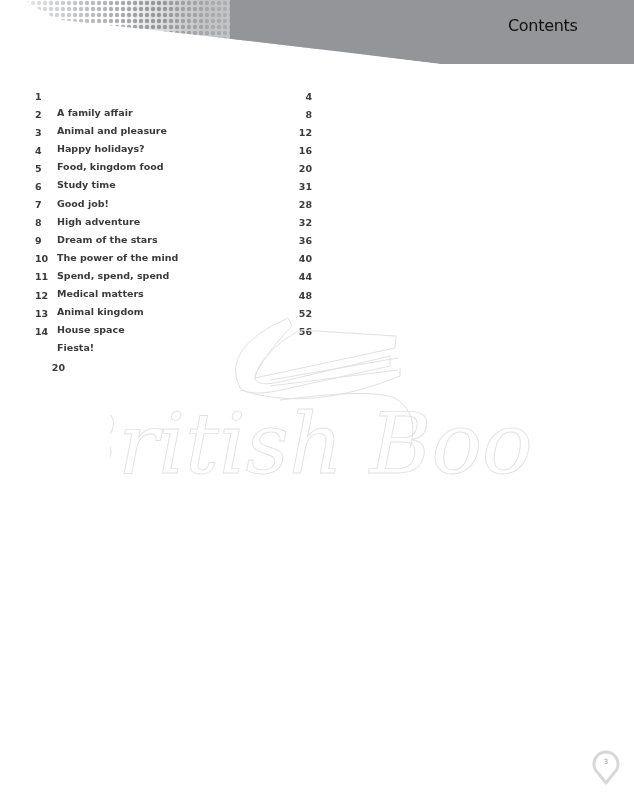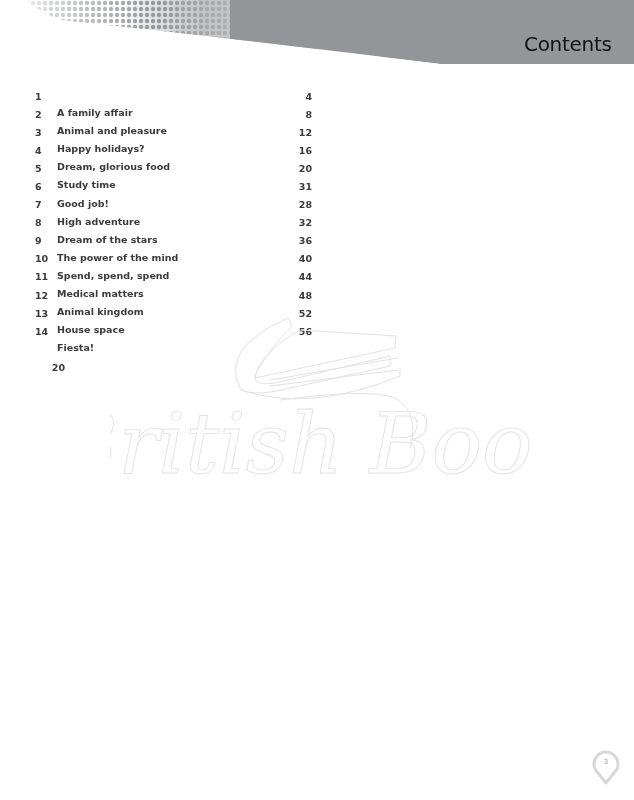--- a/index.html
+++ b/index.html
@@ -19,25 +19,25 @@
       left: 0;
       top: 0;
       width: 634px;
       height: 70px;
     }
     .page-heading {
       position: absolute;
       left: 508px;
       top: 16px;
       font-family: "DejaVu Sans", sans-serif;
-      font-size: 20px;
+      font-size: 16px;
       font-weight: normal;
       letter-spacing: -0.3px;
       color: #111111;
-      margin: 16px;
+      margin: 0;
     }
     .toc {
       position: absolute;
       left: 35px;
       top: 87px;
       width: 277px;
       font-family: "DejaVu Sans", sans-serif;
       font-size: 9.5px;
       font-weight: bold;
       color: #3a3a3a;
@@ -137,21 +137,21 @@
     <span class="toc-title">Animal and pleasure</span>
     <span class="toc-page">8</span>
   </div>
   <div class="toc-row">
     <span class="toc-num">3</span>
     <span class="toc-title">Happy holidays?</span>
     <span class="toc-page">12</span>
   </div>
   <div class="toc-row">
     <span class="toc-num">4</span>
-    <span class="toc-title">Dream, glorious food</span>
+    <span class="toc-title">Food, kingdom food</span>
     <span class="toc-page">16</span>
   </div>
   <div class="toc-row">
     <span class="toc-num">5</span>
     <span class="toc-title">Study time</span>
     <span class="toc-page">20</span>
   </div>
   <div class="toc-row">
     <span class="toc-num">6</span>
     <span class="toc-title">Good job!</span>

